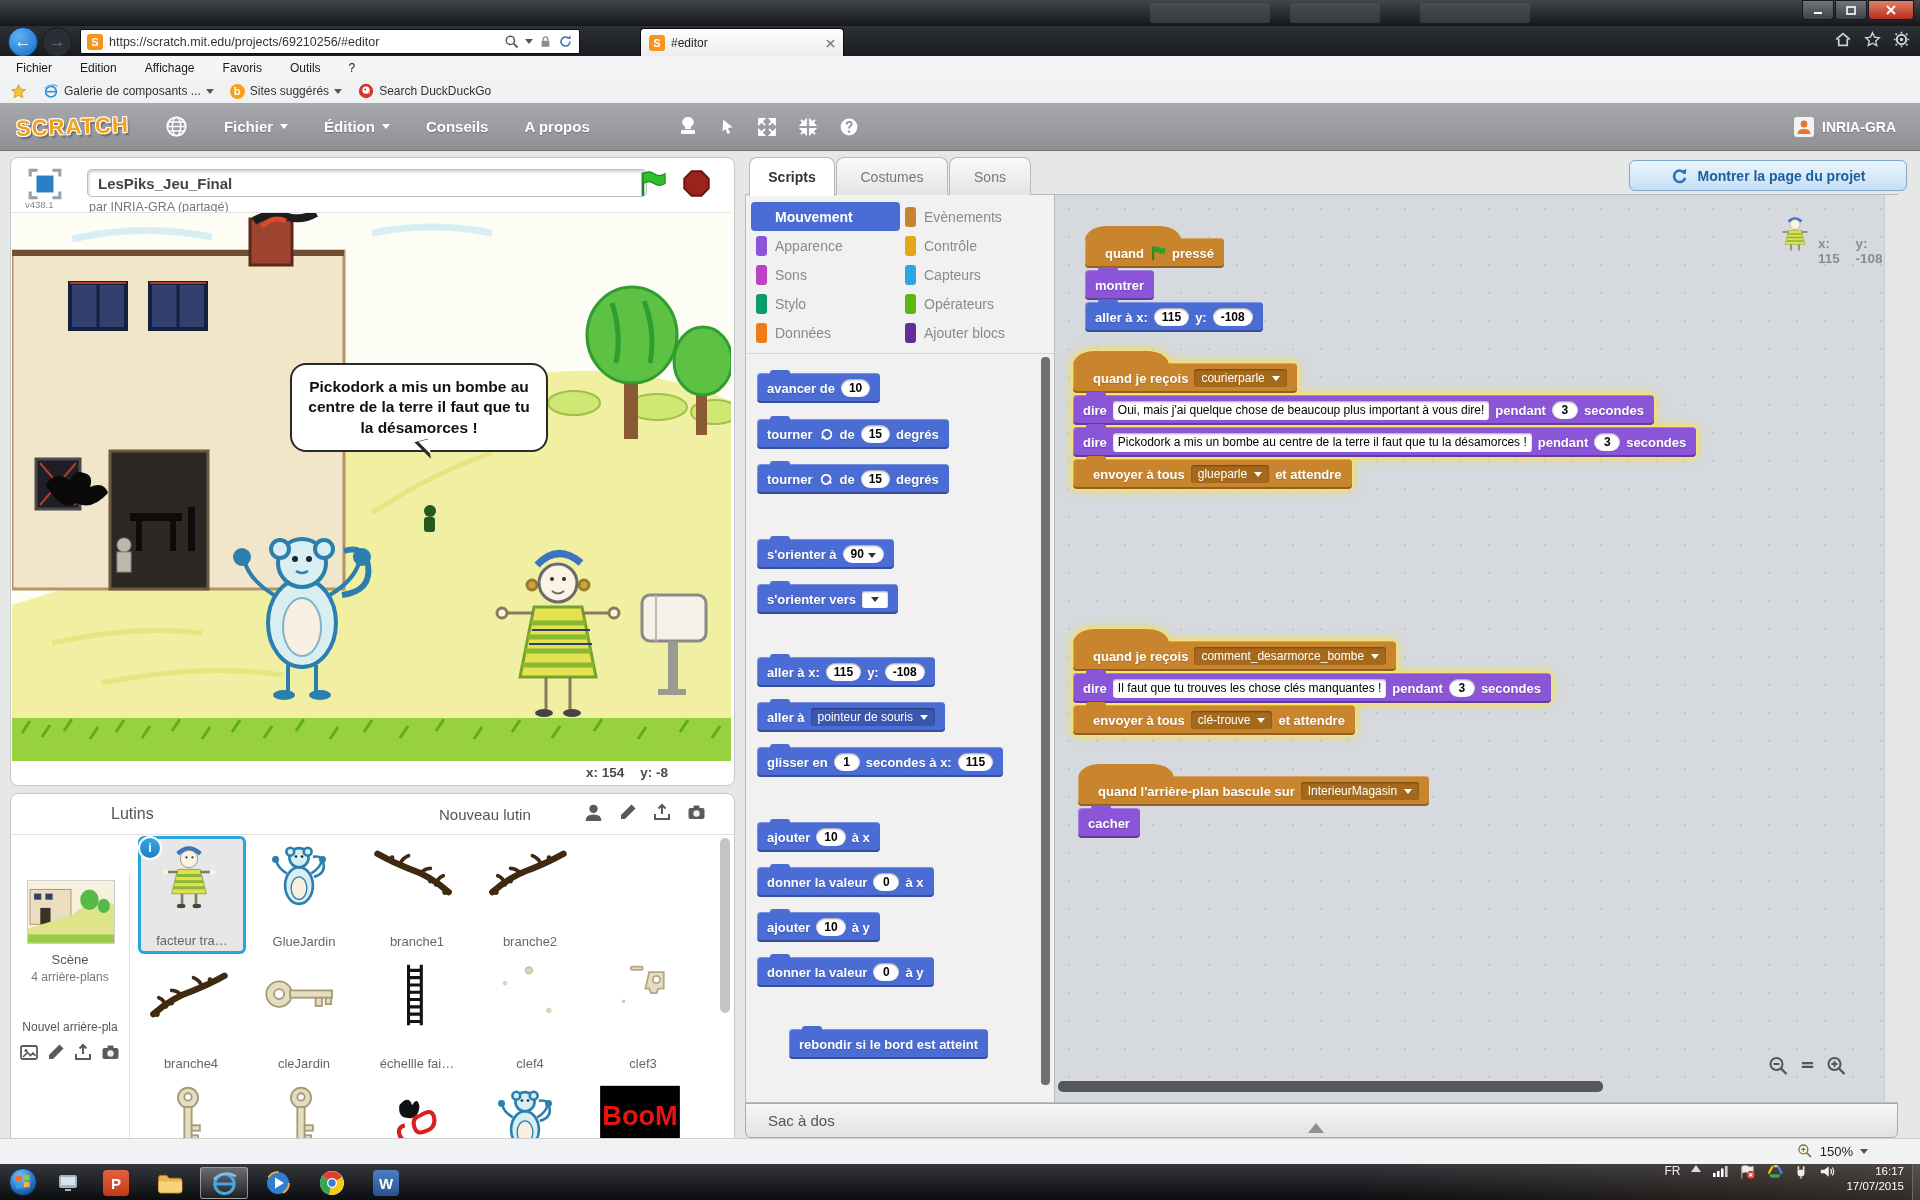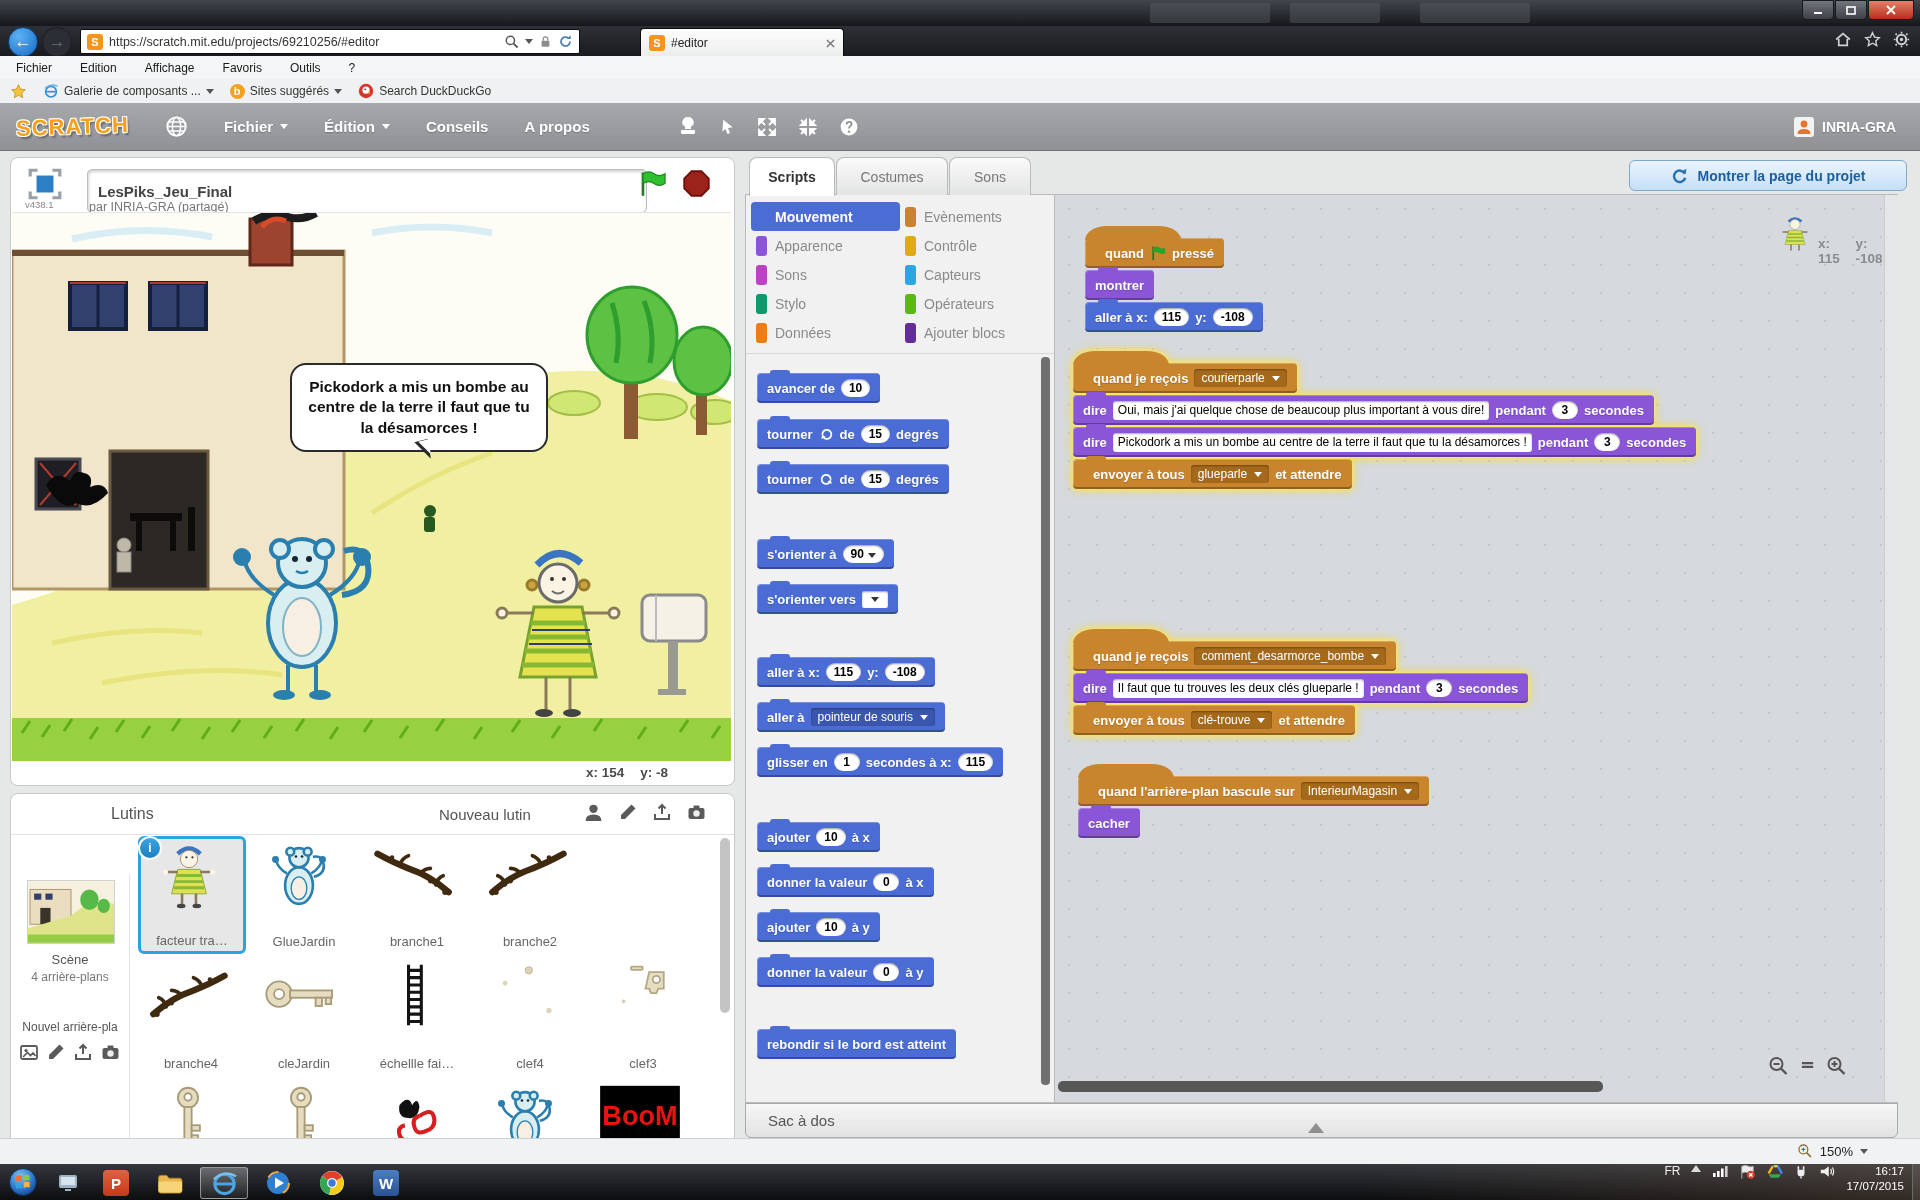--- a/index.html
+++ b/index.html
@@ -33,21 +33,21 @@
   #stoolbar{left:0;top:103px;width:1920px;height:47px;background:linear-gradient(#a6a8ab,#8f9194);border-bottom:1px solid #707274;display:flex;align-items:center;color:#fff;}
   #slogo{font-size:22px;font-weight:bold;color:#f7a11b;letter-spacing:1px;margin-left:16px;transform:rotate(-2deg);text-shadow:-1px -1px 0 #fff,1px -1px 0 #fff,-1px 1px 0 #fff,1px 1px 0 #fff,2px 3px 2px rgba(0,0,0,.35);}
   #sglobe{margin-left:36px;}
   .smenu{font-size:15px;font-weight:bold;margin-left:36px;display:flex;gap:7px;align-items:center;text-shadow:0 1px 1px rgba(0,0,0,.25);}
   .smenu .carW{width:0;height:0;border-left:4px solid transparent;border-right:4px solid transparent;border-top:5px solid #fff;}
   #stools{display:flex;gap:21px;margin-left:88px;align-items:center;}
   #suser{position:absolute;right:16px;display:flex;gap:8px;align-items:center;font-weight:bold;font-size:14px;text-shadow:0 1px 1px rgba(0,0,0,.25);}
 
   
   #stagepanel{left:10px;top:157px;width:723px;height:627px;background:#fff;border:1px solid #c6c8ca;border-radius:8px;}
-  #ptitle{left:76px;top:11px;width:538px;height:26px;border:1px solid #b9bbbd;border-radius:5px;box-shadow:inset 1px 2px 3px rgba(0,0,0,.18);font-size:15px;font-weight:bold;color:#444;display:flex;align-items:center;padding:8px 10px;background:#fff;}
+  #ptitle{left:76px;top:11px;width:538px;height:26px;border:1px solid #b9bbbd;border-radius:5px;box-shadow:inset 1px 2px 3px rgba(0,0,0,.18);font-size:15px;font-weight:bold;color:#444;display:flex;align-items:center;padding:0 10px;background:#fff;}
   #pbyline{left:78px;top:42px;font-size:12.5px;color:#777;}
   #picon{left:16px;top:9px;}
   #pver{left:14px;top:41px;font-size:9.5px;color:#888;}
   #flagbtn{left:628px;top:12px;} #stopbtn{left:672px;top:12px;}
   #stagewrap{left:1px;top:54px;width:719px;height:548px;border-top:1px solid #e4e4e4;overflow:hidden;background:#fdfdf6;}
   #bubble{left:278px;top:150px;width:234px;background:#fff;border:2px solid #2a2a2a;border-radius:16px;padding:12px 10px;font-size:15.5px;font-weight:bold;color:#111;text-align:center;line-height:1.32;}
   #bubble::after{content:"";position:absolute;left:126px;bottom:-22px;border:12px solid transparent;border-top:20px solid #2a2a2a;border-right-width:2px;transform:rotate(-14deg);}
   #bubble::before{content:"";position:absolute;left:129px;bottom:-14px;border:9px solid transparent;border-top:15px solid #fff;border-right-width:2px;transform:rotate(-14deg);z-index:1;}
   #stagecoords{right:66px;bottom:5px;font-size:13.5px;font-weight:bold;color:#4a4a4a;display:flex;gap:16px;}
 
@@ -848,21 +848,21 @@
       <div class="stack glow" style="left: 18px; top: 433px;">
         <div class="block c-events hat">
           <span class="bt">quand je reçois</span>
           <span class="drop">
             <span>comment_desarmorce_bombe</span>
             <span class="car"></span>
           </span>
         </div>
         <div class="block c-looks bump">
           <span class="bt">dire</span>
-          <span class="field">Il faut que tu trouves les deux clés glueparle !</span>
+          <span class="field">Il faut que tu trouves les chose clés manquantes !</span>
           <span class="bt">pendant</span>
           <span class="num">3</span>
           <span class="bt">secondes</span>
         </div>
         <div class="block c-events bump">
           <span class="bt">envoyer à tous</span>
           <span class="drop">
             <span>clé-trouve</span>
             <span class="car"></span>
           </span>
@@ -1118,19 +1118,19 @@
     <div class="block c-motion bump a pblock" style="top: 912px;">
       <span class="bt">ajouter</span>
       <span class="num">10</span>
       <span class="bt">à y</span>
     </div>
     <div class="block c-motion bump a pblock" style="top: 957px;">
       <span class="bt">donner la valeur</span>
       <span class="num">0</span>
       <span class="bt">à y</span>
     </div>
-    <div class="block c-motion bump a pblock" style="top: 1029px;">
+    <div class="block c-motion bump a pblock" style="top: 1029px; margin-left: 32px;">
       <span class="bt">rebondir si le bord est atteint</span>
     </div>
     <div class="clipwrap a" style="top: 1086px; height: 13px; width: 180px;"><div class="block c-motion bump" style="position: relative; min-width: 180px;">
         <span class="bt"> </span>
       </div></div>
   </div>
 
 </body></html>

